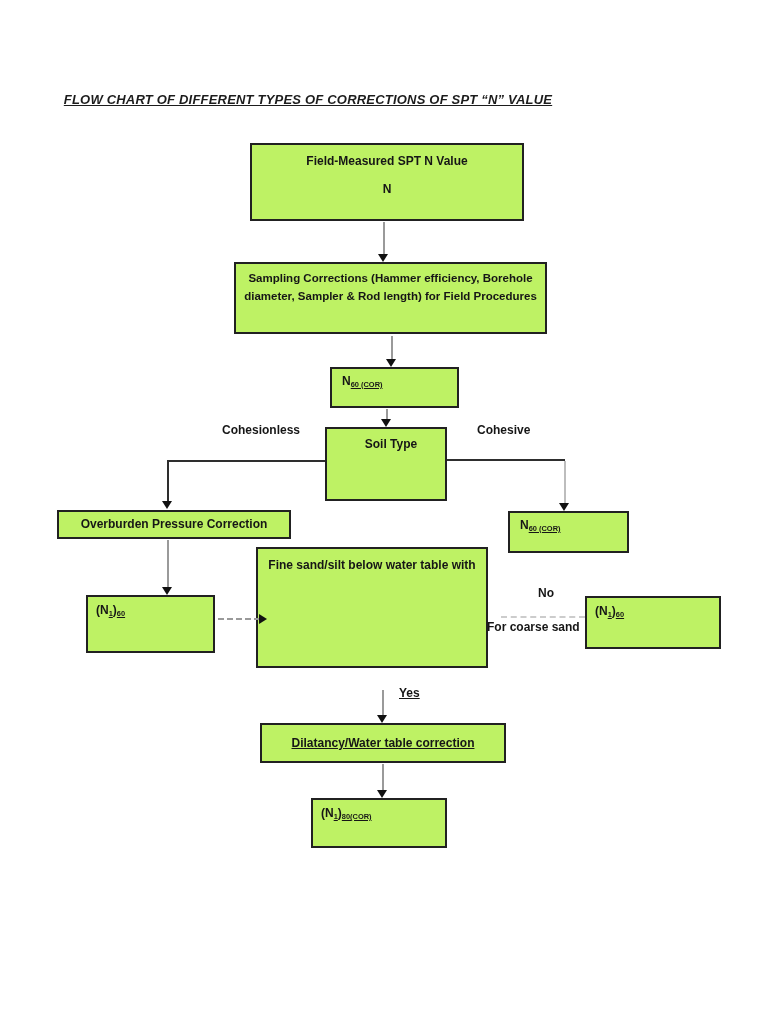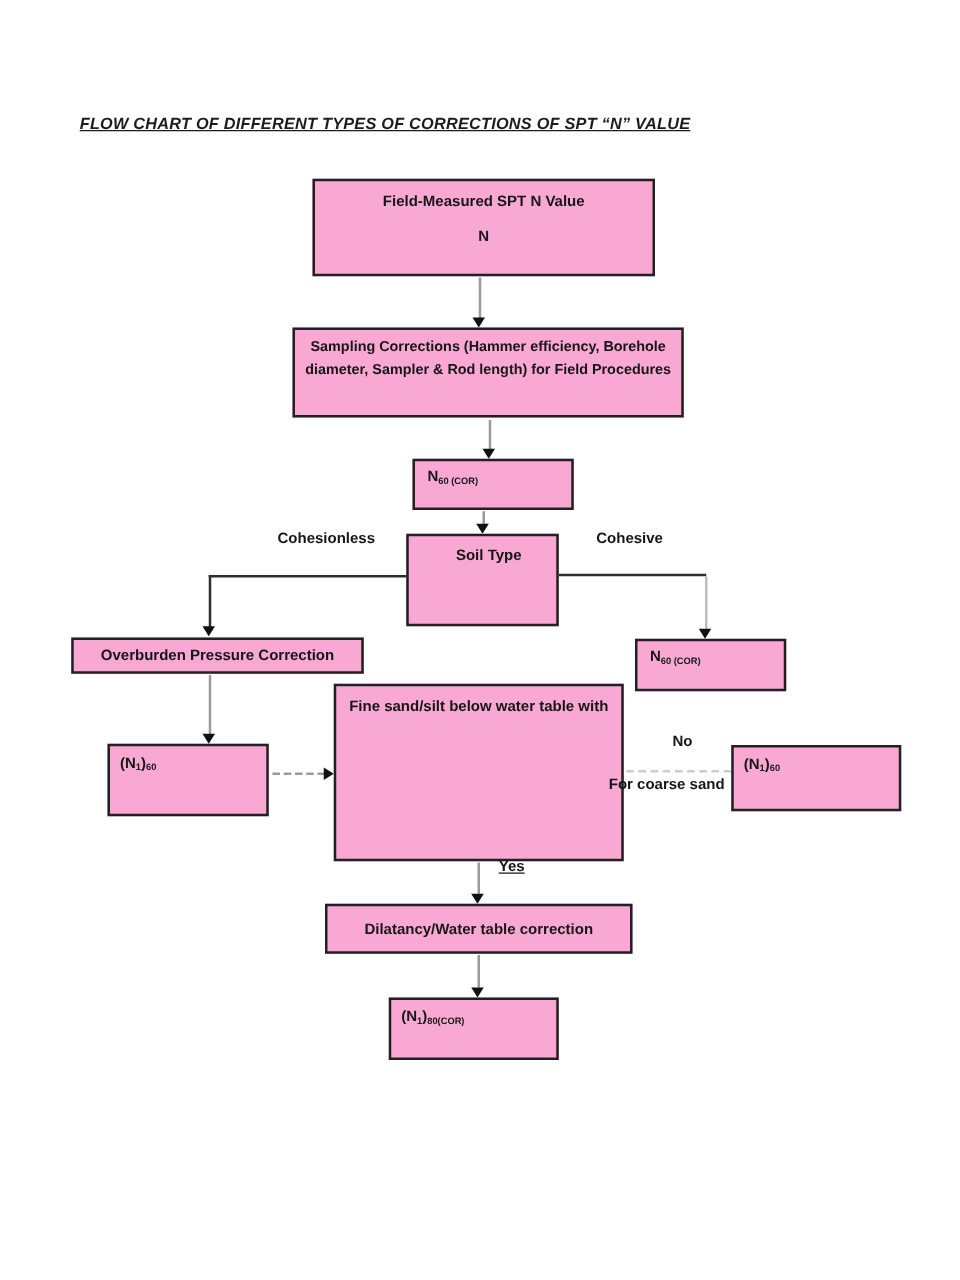--- a/index.html
+++ b/index.html
@@ -27,31 +27,32 @@
     font-weight: bold;
     font-style: italic;
     text-decoration: underline;
     letter-spacing: 0.2px;
     color: #1c1c1c;
   }
   .box {
     position: absolute;
     box-sizing: border-box;
     border: 2px solid #212121;
-    background: #f9a8d4;
+    background: #bef264;
     font-size: 12px;
     font-weight: bold;
     color: #161616;
   }
   .center { text-align: center; }
   .tl { text-align: left; }
   sub {
     font-size: 0.62em;
     line-height: 0;
     vertical-align: -0.25em;
+    text-decoration: underline;
   }
   .lbl {
     position: absolute;
     font-size: 12px;
     font-weight: bold;
     color: #161616;
     white-space: nowrap;
   }
   .vline {
     position: absolute;
@@ -136,21 +137,21 @@
     <span>Overburden Pressure Correction</span>
   </div>
 
   <div class="box tl" style="left:508px; top:511px; width:121px; height:42px; padding:5px 0 0 10px;">
     <span><span>N</span><sub>60 (COR)</sub></span>
   </div>
 
   <div class="vline" style="left:167px; top:540px; height:48px;"></div>
   <div class="arr-down" style="left:162px; top:587px;"></div>
 
-  <div class="box center" style="left:267px; top:547px; width:232px; height:142px; padding-top:6px; line-height:1.7;">
+  <div class="box center" style="left:256px; top:547px; width:232px; height:121px; padding-top:6px; line-height:1.7;">
     <div>Fine sand/silt below water table with</div>
   </div>
 
   <div class="box tl" style="left:86px; top:595px; width:129px; height:58px; padding:6px 0 0 8px;">
     <span><span>(N</span><sub>1</sub><span>)</span><sub>60</sub></span>
   </div>
 
   <div class="dash" style="left:218px; top:618px; width:42px;"></div>
   <div class="arr-right" style="left:259px; top:614px;"></div>
 
@@ -159,21 +160,21 @@
   <div class="lbl" style="left:487px; top:620px;">For coarse sand</div>
 
   <div class="box tl" style="left:585px; top:596px; width:136px; height:53px; padding:6px 0 0 8px;">
     <span><span>(N</span><sub>1</sub><span>)</span><sub>60</sub></span>
   </div>
 
   <div class="lbl" style="left:399px; top:686px;text-decoration:underline;">Yes</div>
   <div class="vline" style="left:382px; top:690px; height:25px;"></div>
   <div class="arr-down" style="left:377px; top:715px;"></div>
 
-  <div class="box center" style="left:260px; top:723px; width:246px; height:40px; line-height:36px;">
+  <div class="box center" style="left:260px; top:723px; width:246px; height:40px; line-height:36px;text-decoration:underline;">
     <span>Dilatancy/Water table correction</span>
   </div>
 
   <div class="vline" style="left:382px; top:764px; height:26px;"></div>
   <div class="arr-down" style="left:377px; top:790px;"></div>
 
   <div class="box tl" style="left:311px; top:798px; width:136px; height:50px; padding:6px 0 0 8px;">
     <span><span>(N</span><sub>1</sub><span>)</span><sub>80(COR)</sub></span>
   </div>
 

